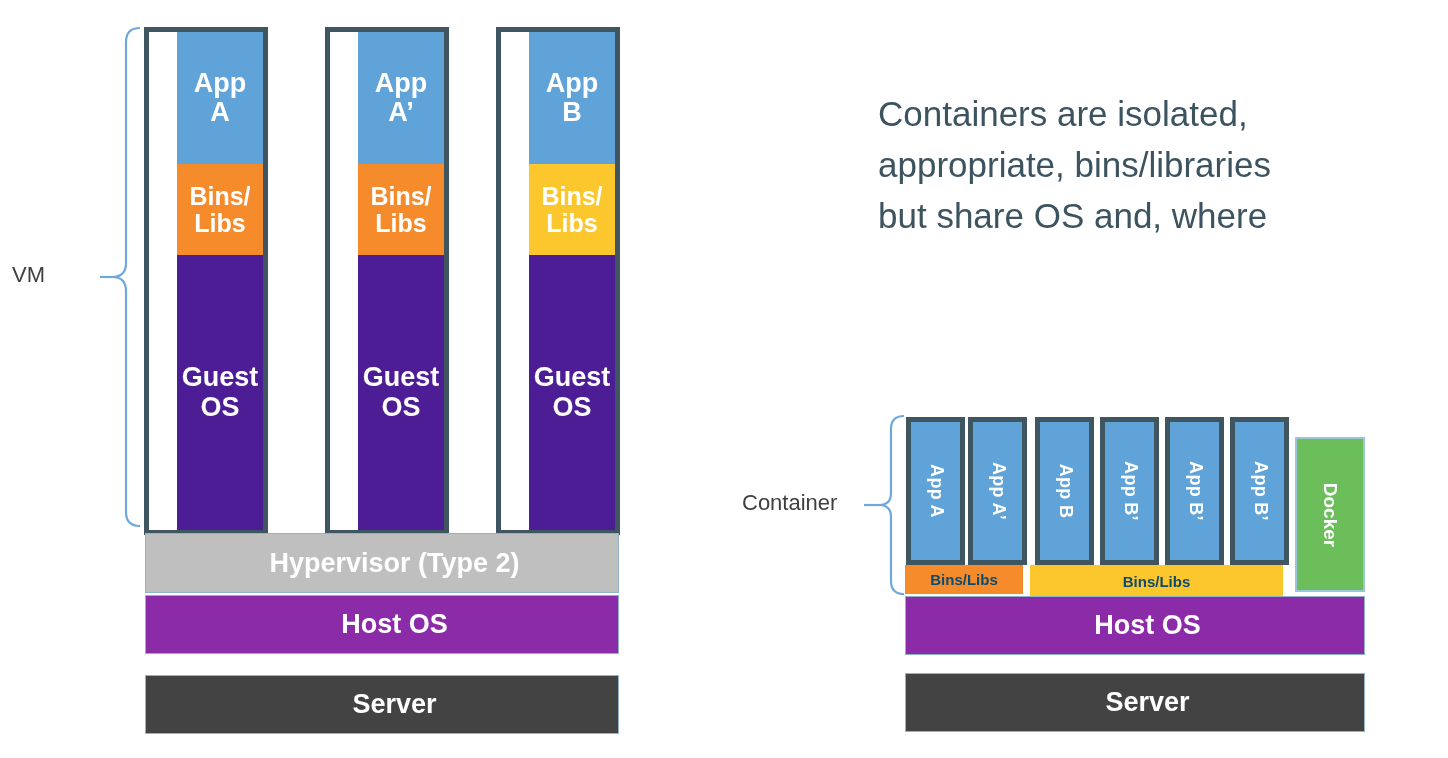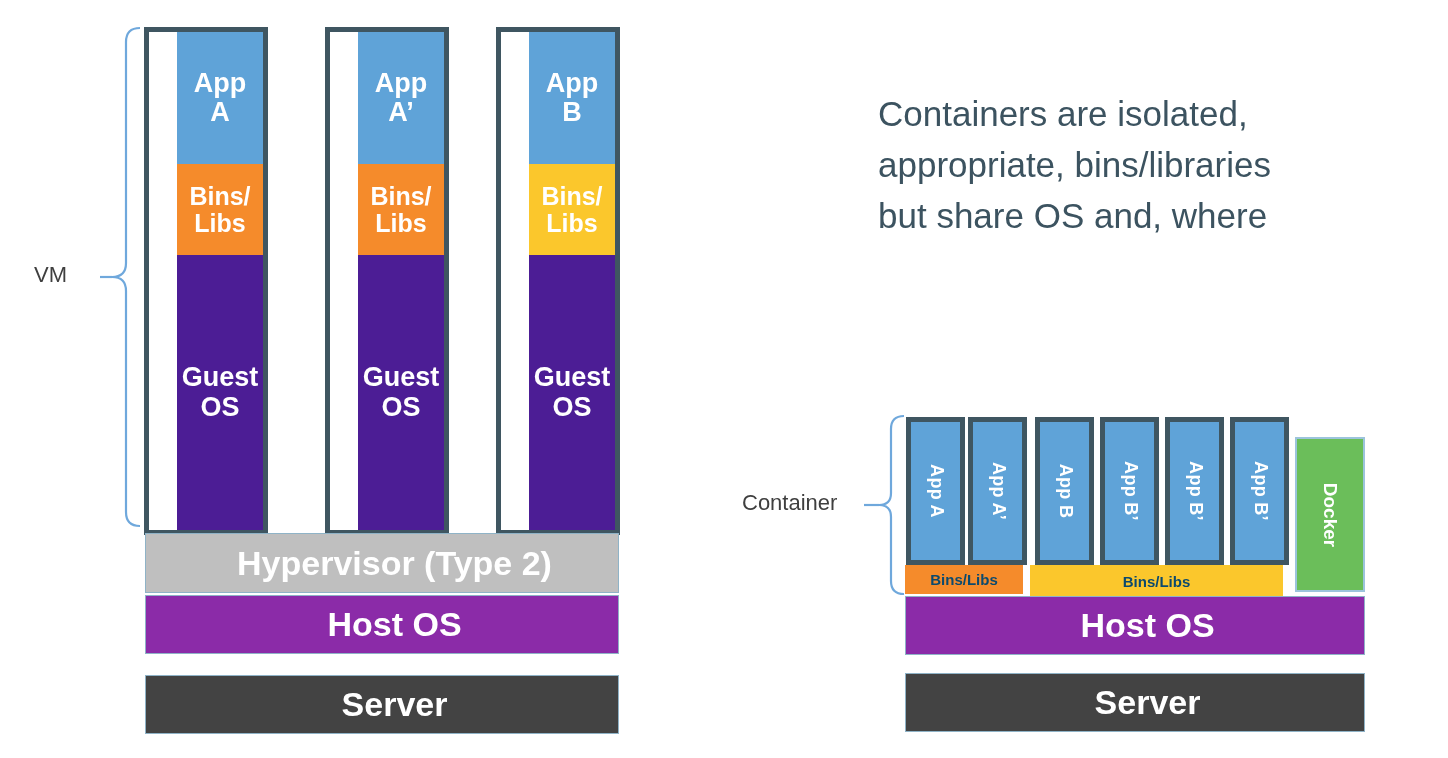--- a/index.html
+++ b/index.html
@@ -50,21 +50,21 @@
   
   .band {
     position: absolute;
     box-sizing: border-box;
     border: 1px solid #8FB3C7;
     display: flex;
     align-items: center;
     justify-content: center;
     color: #ffffff;
     font-weight: bold;
-    font-size: 34px;
+    font-size: 27px;
     padding-left: 25px;
   }
   .band.hyper  { background: #BFBFBF; }
   .band.hostos { background: #8B2BA8; }
   .band.server { background: #434343; margin-top: 16px; }
 
   
   .ct-app {
     position: absolute;
     box-sizing: border-box;
@@ -142,21 +142,21 @@
 </style>
 </head>
 <body>
 
 <div id="stage">
 
   <svg class="brace" style="left:100px; top:25px; width:44px; height:505px;" viewBox="0 0 44 505">
     <path d="M40 3 Q26 3 26 17 L26 238 Q26 252 12 252 Q26 252 26 266 L26 487 Q26 501 40 501" fill="none" stroke="#6FA8DC" stroke-width="2.2"></path>
     <path d="M12 252 L0 252" fill="none" stroke="#6FA8DC" stroke-width="2.2"></path>
   </svg>
-  <div class="brace-label" style="left:34px; top:262px;">VM</div>
+  <div class="brace-label" style="left:12px; top:262px;">VM</div>
 
   <div class="vm-col" style="left:144px; top:27px; width:124px; height:508px;">
     <div class="seg app" style="height:132px;">App
 A</div>
     <div class="seg bins-orange" style="height:91px;">Bins/
 Libs</div>
     <div class="seg guest" style="flex:1 1 auto;">Guest
 OS</div>
   </div>
 

